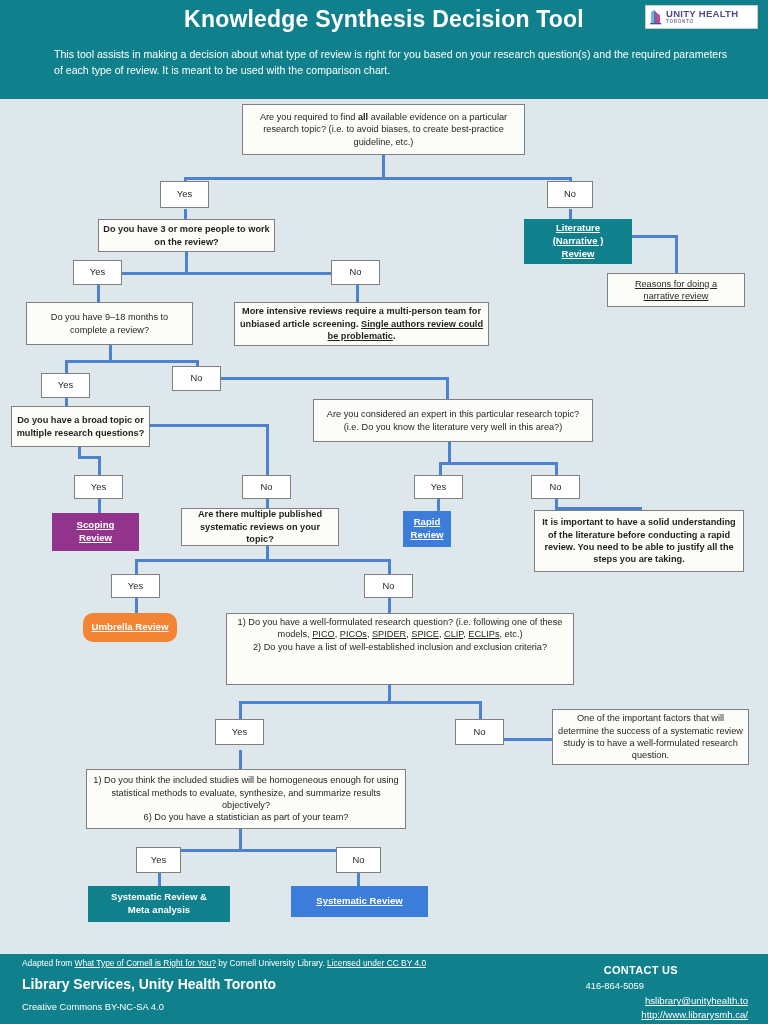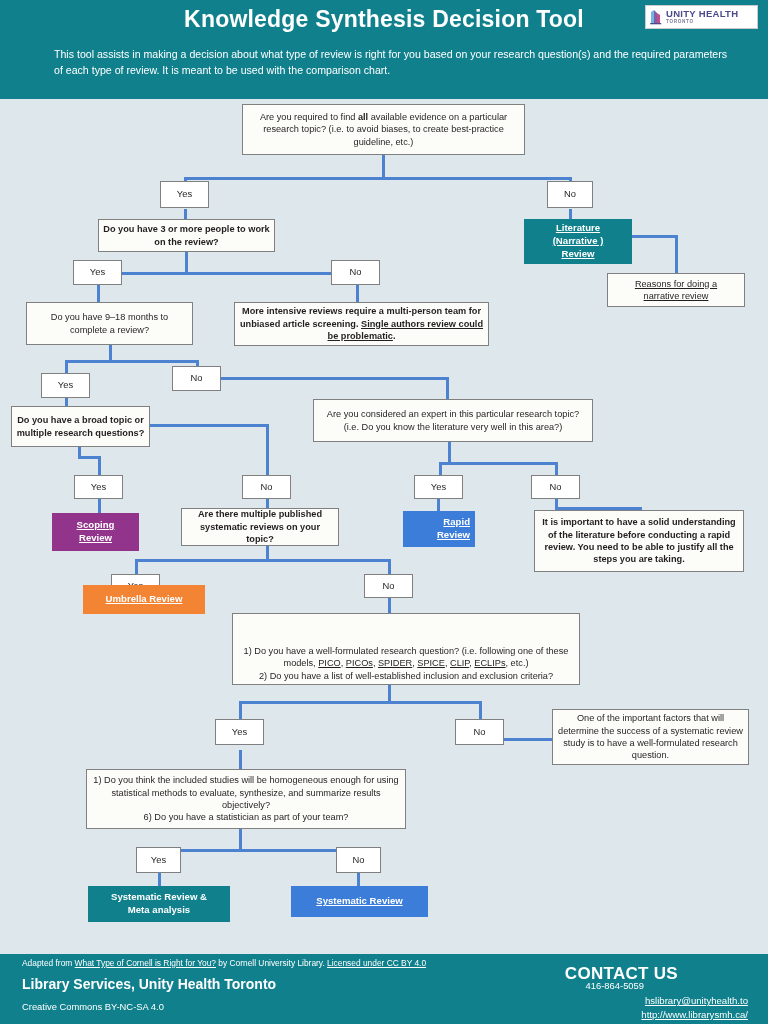--- a/index.html
+++ b/index.html
@@ -102,21 +102,21 @@
   #foot-org {
     position: absolute; left: 22px; top: 22px;
     font-size: 14px; font-weight: bold;
   }
   #foot-cc {
     position: absolute; left: 22px; top: 47px;
     font-size: 9.4px; 
   }
   #foot-contact-title {
     position: absolute; right: 90px; top: 10px;
-    font-size: 17px; font-weight: bold; letter-spacing: .3px;
+    font-size: 11px; font-weight: bold; letter-spacing: .3px;
   }
   #foot-phone {
     position: absolute; right: 124px; top: 26px;
     font-size: 9.4px;
   }
   #foot-email {
     position: absolute; right: 20px; top: 41px;
     font-size: 9.6px; text-decoration: underline;
   }
   #foot-web {
@@ -280,38 +280,38 @@
       <u>Scoping </u>
       <u>Review</u>
     </div>
 
     <div class="node q" style="left:313px; top:300px; width:280px; height:43px;">Are you considered an expert in this particular research topic? (i.e. Do you know the literature very well in this area?)</div>
 
     <div class="node yn" style="left:414px; top:376px; width:49px; height:24px;">Yes</div>
 
     <div class="node yn" style="left:531px; top:376px; width:49px; height:24px;">No</div>
 
-    <div class="node term blue" style="left:403px; top:412px; width:72px; height:36px; flex-direction:column;align-items:flex-end;">
+    <div class="node term blue" style="left:403px; top:412px; width:48px; height:36px; flex-direction:column;">
       <u>Rapid </u>
       <u>Review</u>
     </div>
 
     <div class="node note" style="left:534px; top:411px; width:210px; height:62px;">It is important to have a solid understanding of the literature before conducting a rapid review. You need to be able to justify all the steps you are taking.</div>
 
     <div class="node q" style="left:181px; top:409px; width:158px; height:38px; font-weight:bold;">Are there multiple published systematic reviews on your topic?</div>
 
     <div class="node yn" style="left:111px; top:475px; width:49px; height:24px;">Yes</div>
 
     <div class="node yn" style="left:364px; top:475px; width:49px; height:24px;">No</div>
 
-    <div class="node term orange" style="left:83px; top:486px; width:122px; height:29px;">
+    <div class="node term orange" style="left:83px; top:514px; width:94px; height:29px;border-radius:10px;">
       <u>Umbrella Review </u>
     </div>
 
-    <div class="node q" style="left:232px; top:514px; width:348px; height:72px; flex-direction:column; justify-content:flex-end;">
+    <div class="node q" style="left:226px; top:514px; width:348px; height:72px; flex-direction:column; justify-content:flex-start;">
       <span style="display:block;">
         <span>1) Do you have a well-formulated research question? (i.e. following one of these models, </span><span class="ulink">PICO</span>, <span class="ulink">PICOs</span>, <span class="ulink">SPIDER</span>, <span class="ulink">SPICE</span>, <span class="ulink">CLIP</span>, <span class="ulink">ECLIPs</span><span>, etc.)</span>
       </span>
       <span style="display:block;">2) Do you have a list of well-established inclusion and exclusion criteria?</span>
     </div>
 
     <div class="node yn" style="left:215px; top:620px; width:49px; height:26px;">Yes</div>
 
     <div class="node yn" style="left:455px; top:620px; width:49px; height:26px;">No</div>
 

